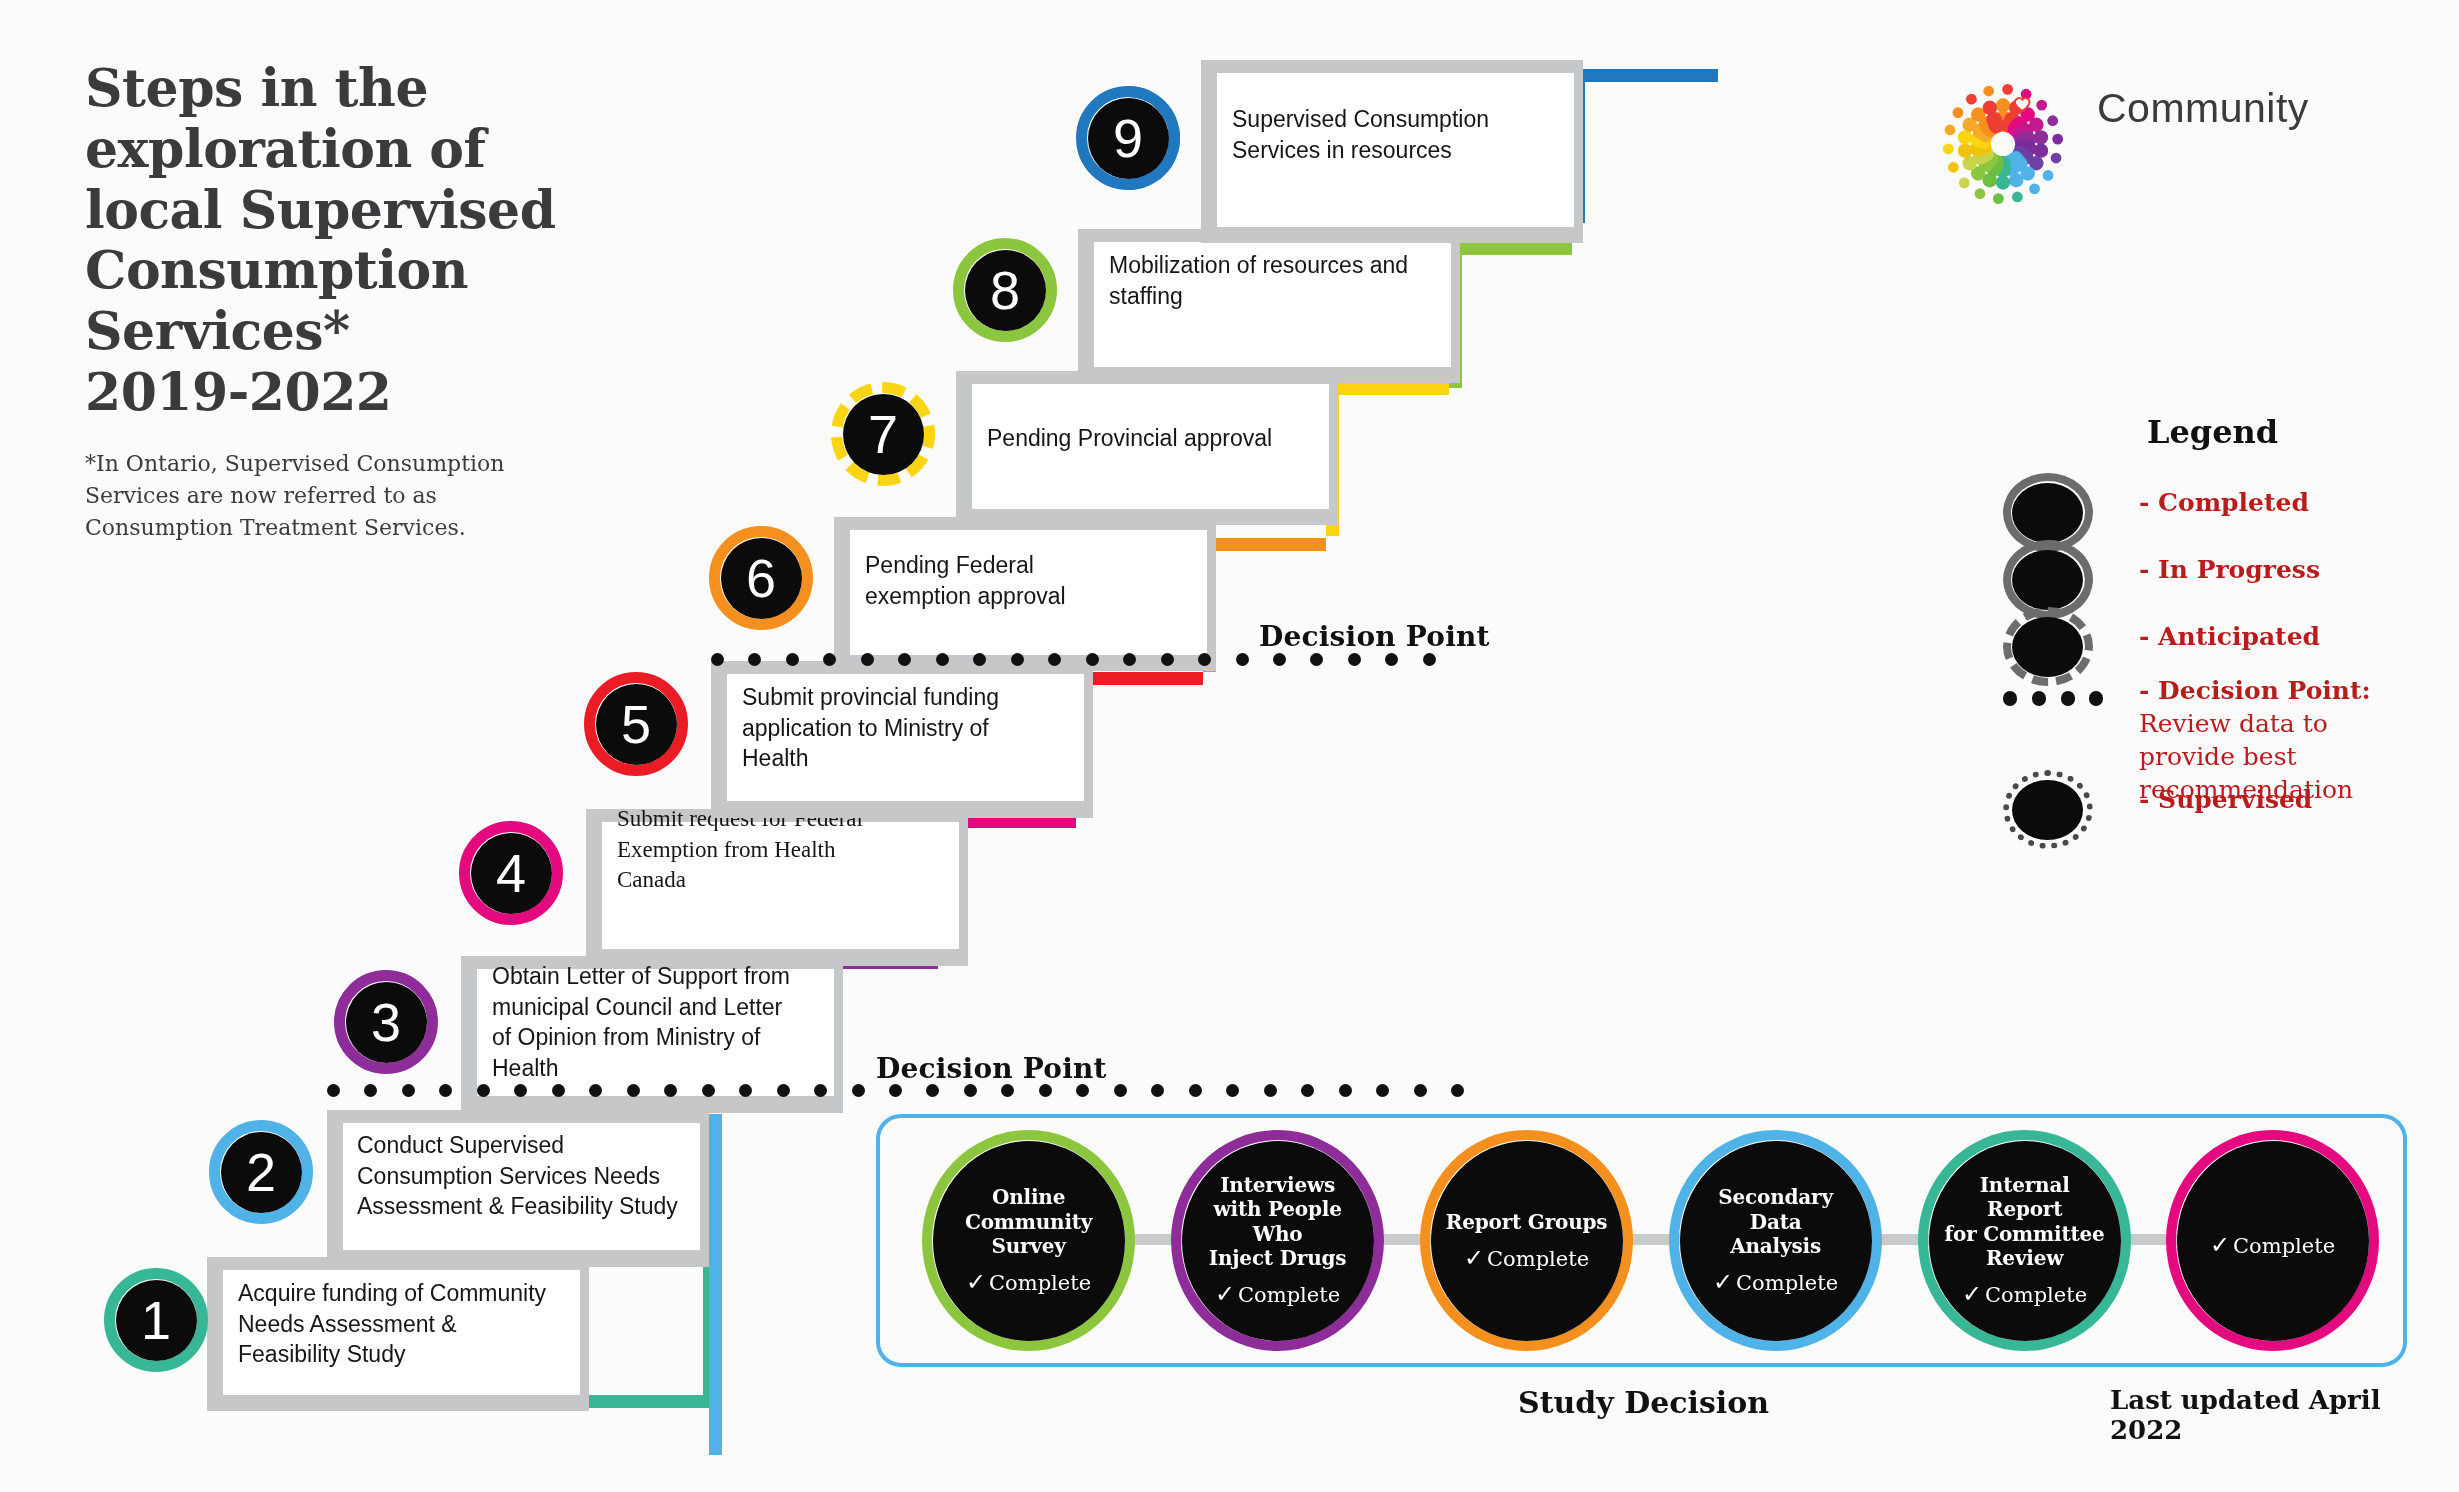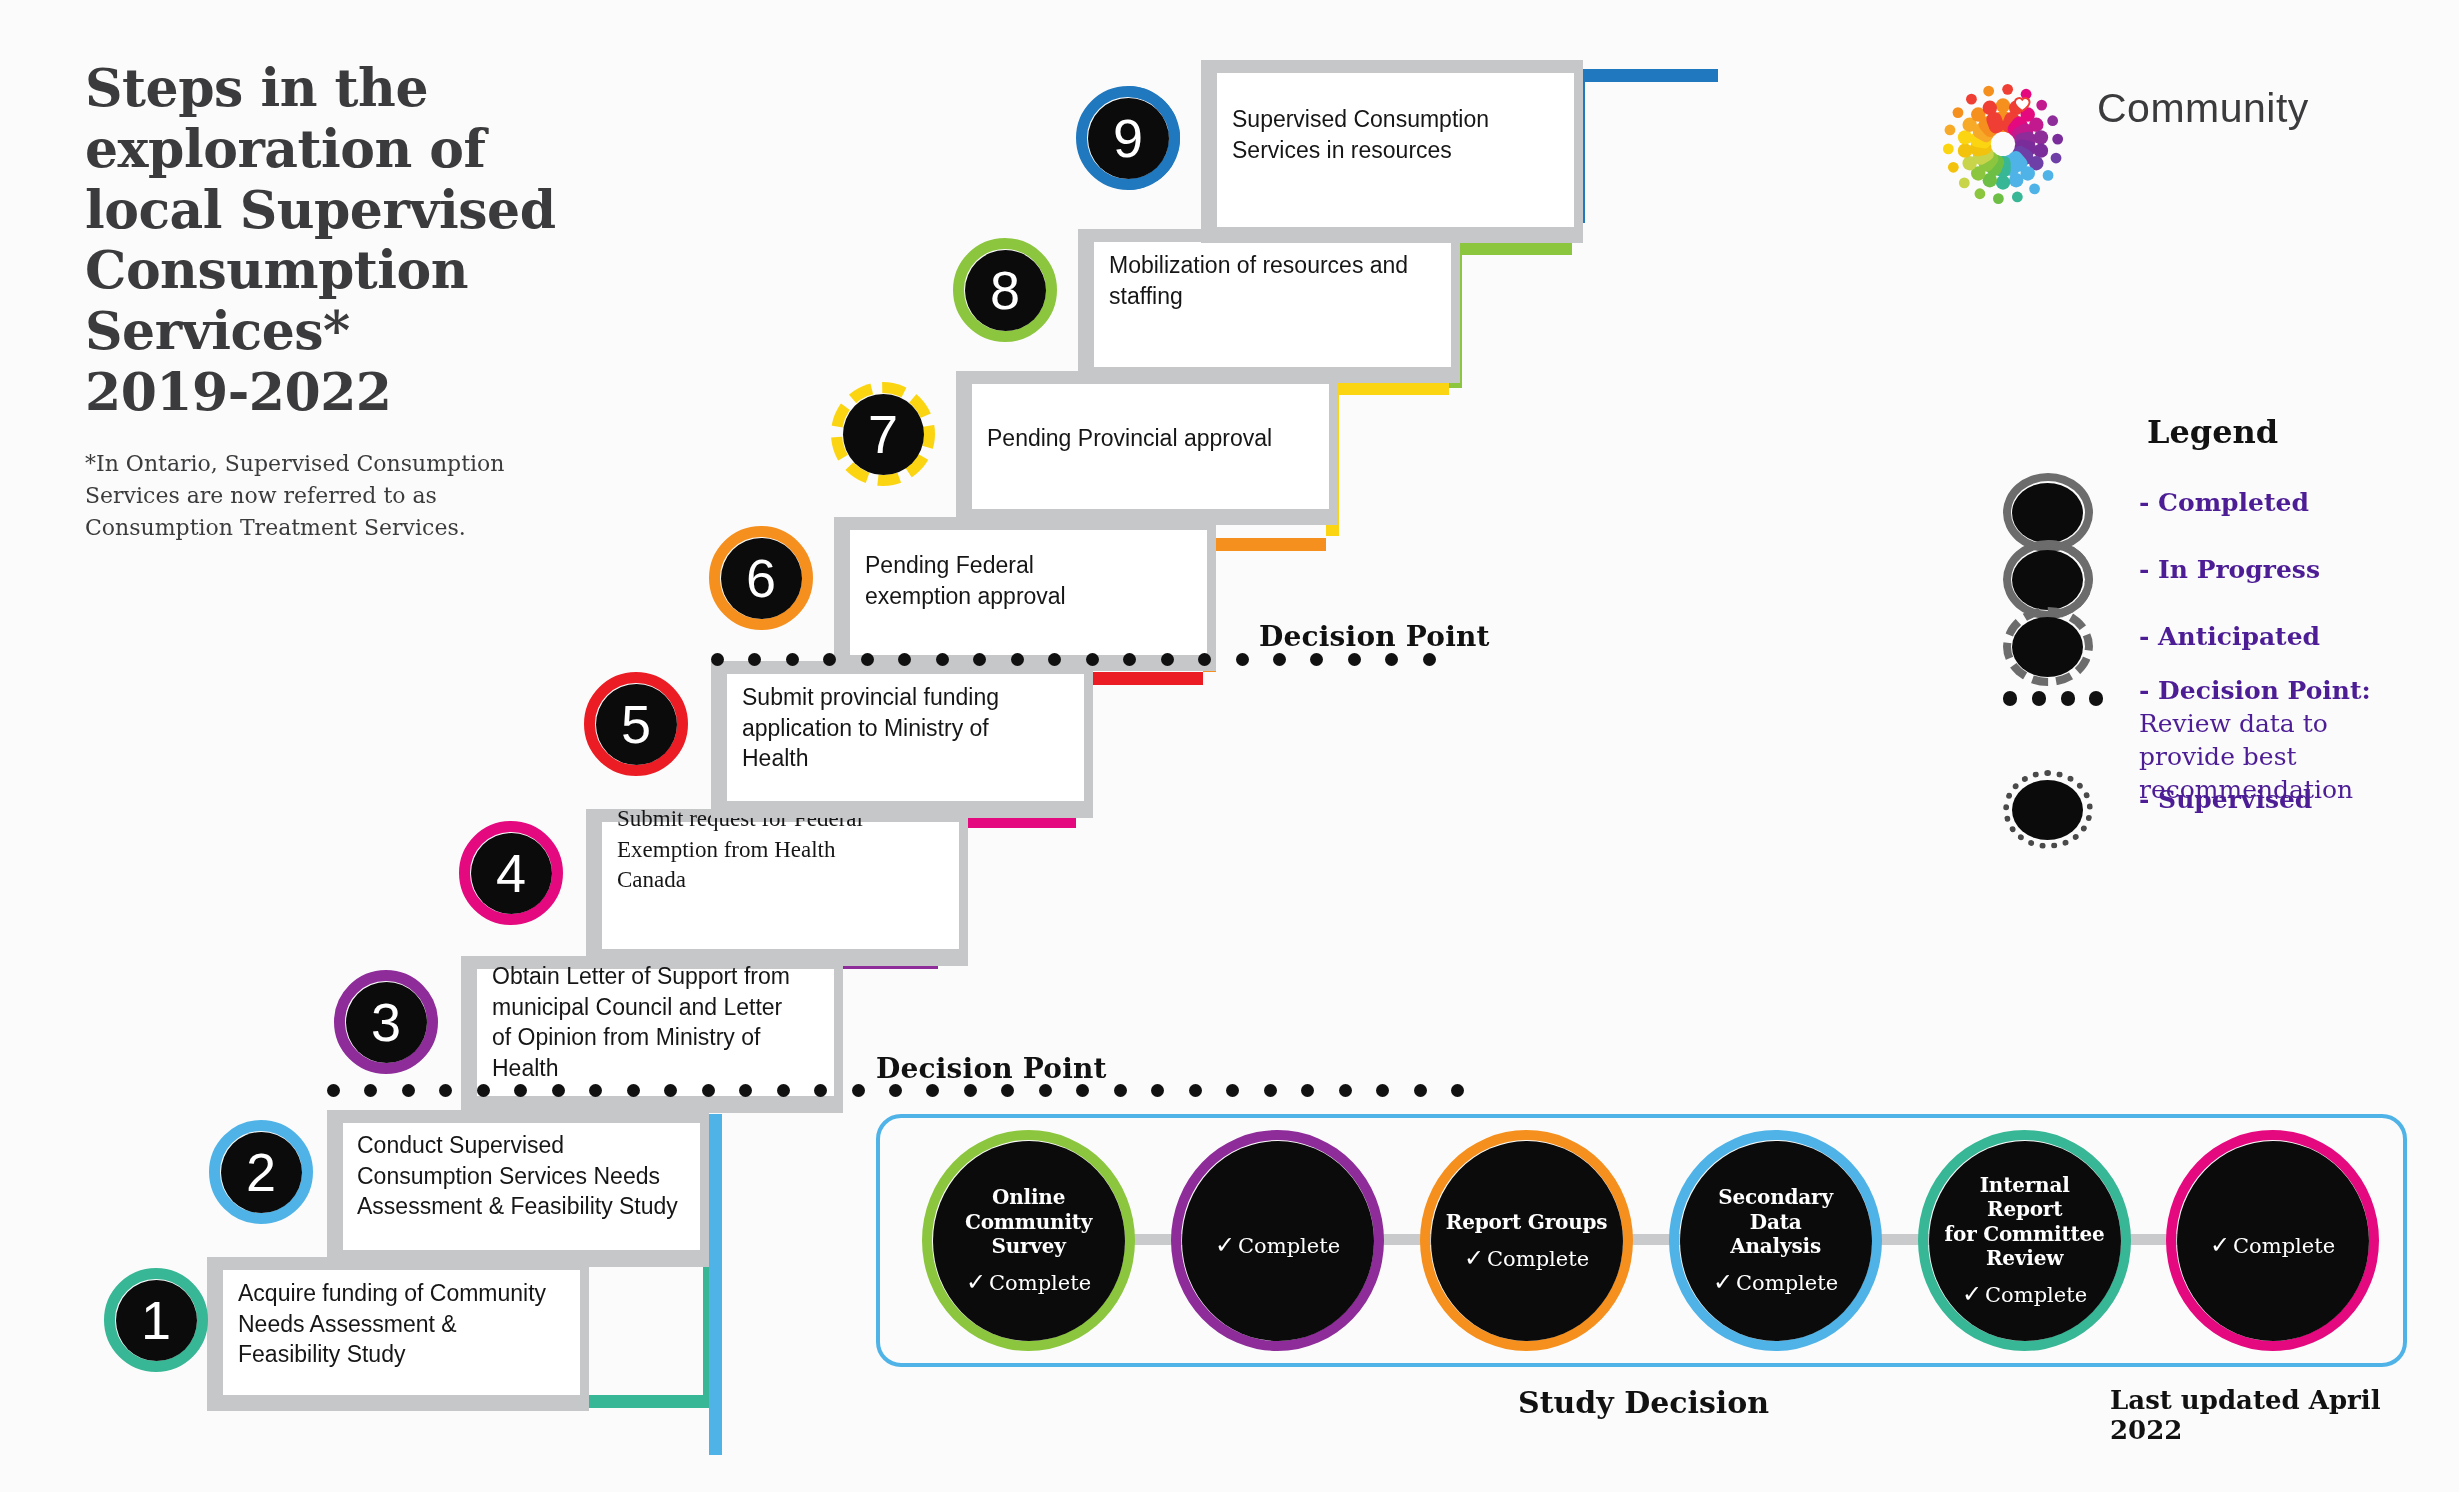--- a/index.html
+++ b/index.html
@@ -45,21 +45,21 @@
   .dplabel{position:absolute;font-family:"DejaVu Serif",serif;font-weight:bold;
       font-size:28px;color:#111;letter-spacing:0.2px;}
 
   
   #legend{position:absolute;left:1993px;top:413px;width:452px;}
   #legend-title{position:absolute;left:154px;top:0;font-family:"DejaVu Serif",serif;
       font-weight:bold;font-size:32px;color:#111;}
   .leg-row{position:absolute;left:0;}
   .leg-icon{position:absolute;left:0;top:0;width:113px;height:88px;}
   .leg-label{position:absolute;left:146px;font-family:"DejaVu Serif",serif;
-      font-size:25px;line-height:1.32;color:#4c1d95;white-space:pre-line;}
+      font-size:25px;line-height:1.32;color:#b91c1c;white-space:pre-line;}
   .leg-label b{font-weight:bold;}
   .leg-dots{position:absolute;left:9.6px;width:106px;height:15.4px;}
   .leg-dots span{position:absolute;width:14.4px;height:14.4px;border-radius:50%;
       background:#111;top:0;}
 
   
   #timeline-panel{position:absolute;left:876px;top:1114px;width:1523px;height:245px;
       border:4.8px solid #4FB3E8;border-radius:25px;background:transparent;}
   #timeline-rail{position:absolute;left:961px;top:1234px;width:1345px;height:10.6px;
       background:#c9cacc;}
@@ -393,20 +393,23 @@
         <div class="tl-core">
           <div class="tl-name">Online
 Community
 Survey</div>
           <div class="tl-status"><span class="chk">✓</span>Complete</div>
         </div>
       </div>
       <div class="tl-node" style="left: 1171px; top: 1130px;">
         <div class="tl-ring" style="border: 10.6px solid rgb(142, 44, 154);"></div>
         <div class="tl-core">
+          <div class="tl-name">Interviews
+with People Who
+Inject Drugs</div>
           <div class="tl-status"><span class="chk">✓</span>Complete</div>
         </div>
       </div>
       <div class="tl-node" style="left: 1420px; top: 1130px;">
         <div class="tl-ring" style="border: 10.6px solid rgb(245, 144, 30);"></div>
         <div class="tl-core">
           <div class="tl-name">Report Groups</div>
           <div class="tl-status"><span class="chk">✓</span>Complete</div>
         </div>
       </div>

